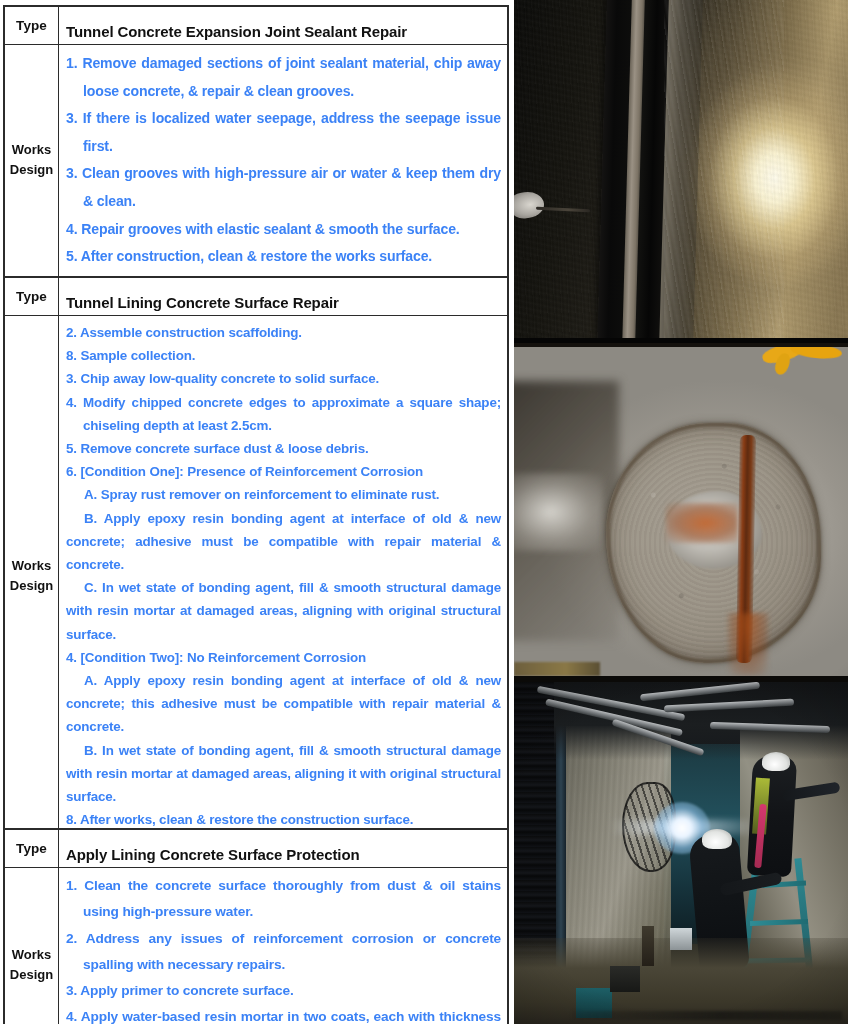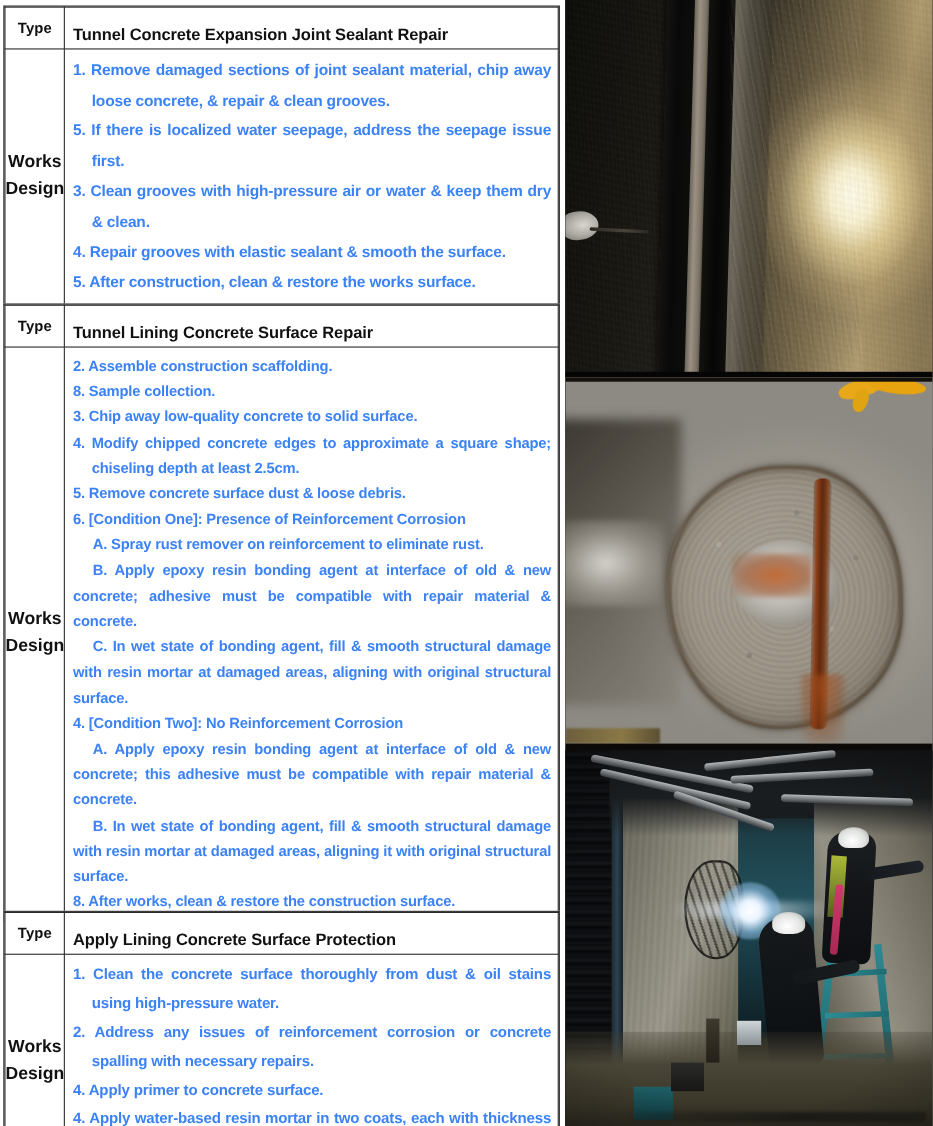--- a/index.html
+++ b/index.html
@@ -47,21 +47,21 @@
     font-weight: bold;
     font-size: 15px;
     color: #111;
     letter-spacing: -.1px;
     white-space: nowrap;
   }
   td.label-cell {
     width: 54px;
     text-align: center;
     font-weight: bold;
-    font-size: 16px;
+    font-size: 13px;
     color: #111;
     line-height: 1.55;
     margin-top: 24px;
   }
   td.body-cell {
     padding: 5px 6px 5px 7px;
     vertical-align: top;
   }
   ol.steps { list-style: none; margin: 0; padding: 0; }
   ol.steps li {
@@ -410,21 +410,21 @@
           <td class="head-cell">Tunnel Concrete Expansion Joint Sealant Repair</td>
         </tr>
         <tr>
           <td class="label-cell">
             <div>Works</div>
             <div>Design</div>
           </td>
           <td class="body-cell">
             <ol class="steps">
               <li class="wrap2">1. Remove damaged sections of joint sealant material, chip away loose concrete, &amp; repair &amp; clean grooves.</li>
-              <li class="wrap2">5. If there is localized water seepage, address the seepage issue first.</li>
+              <li class="wrap2">3. If there is localized water seepage, address the seepage issue first.</li>
               <li class="wrap2">3. Clean grooves with high-pressure air or water &amp; keep them dry &amp; clean.</li>
               <li class="wrap2">4. Repair grooves with elastic sealant &amp; smooth the surface.</li>
               <li class="wrap2 nojust">5. After construction, clean &amp; restore the works surface.</li>
             </ol>
           </td>
         </tr>
       </tbody>
         </table>
     </div>
 
@@ -471,21 +471,21 @@
         </tr>
         <tr>
           <td class="label-cell">
             <div>Works</div>
             <div>Design</div>
           </td>
           <td class="body-cell">
             <ol class="steps">
               <li class="wrap2">1. Clean the concrete surface thoroughly from dust &amp; oil stains using high-pressure water.</li>
               <li class="wrap2">2. Address any issues of reinforcement corrosion or concrete spalling with necessary repairs.</li>
-              <li class="wrap2 nojust">4. Apply primer to concrete surface.</li>
+              <li class="wrap2 nojust">3. Apply primer to concrete surface.</li>
               <li class="wrap2">4. Apply water-based resin mortar in two coats, each with thickness greater than 2mm, covering entire surface.</li>
             </ol>
           </td>
         </tr>
       </tbody>
         </table>
     </div>
 
   </div>
 

